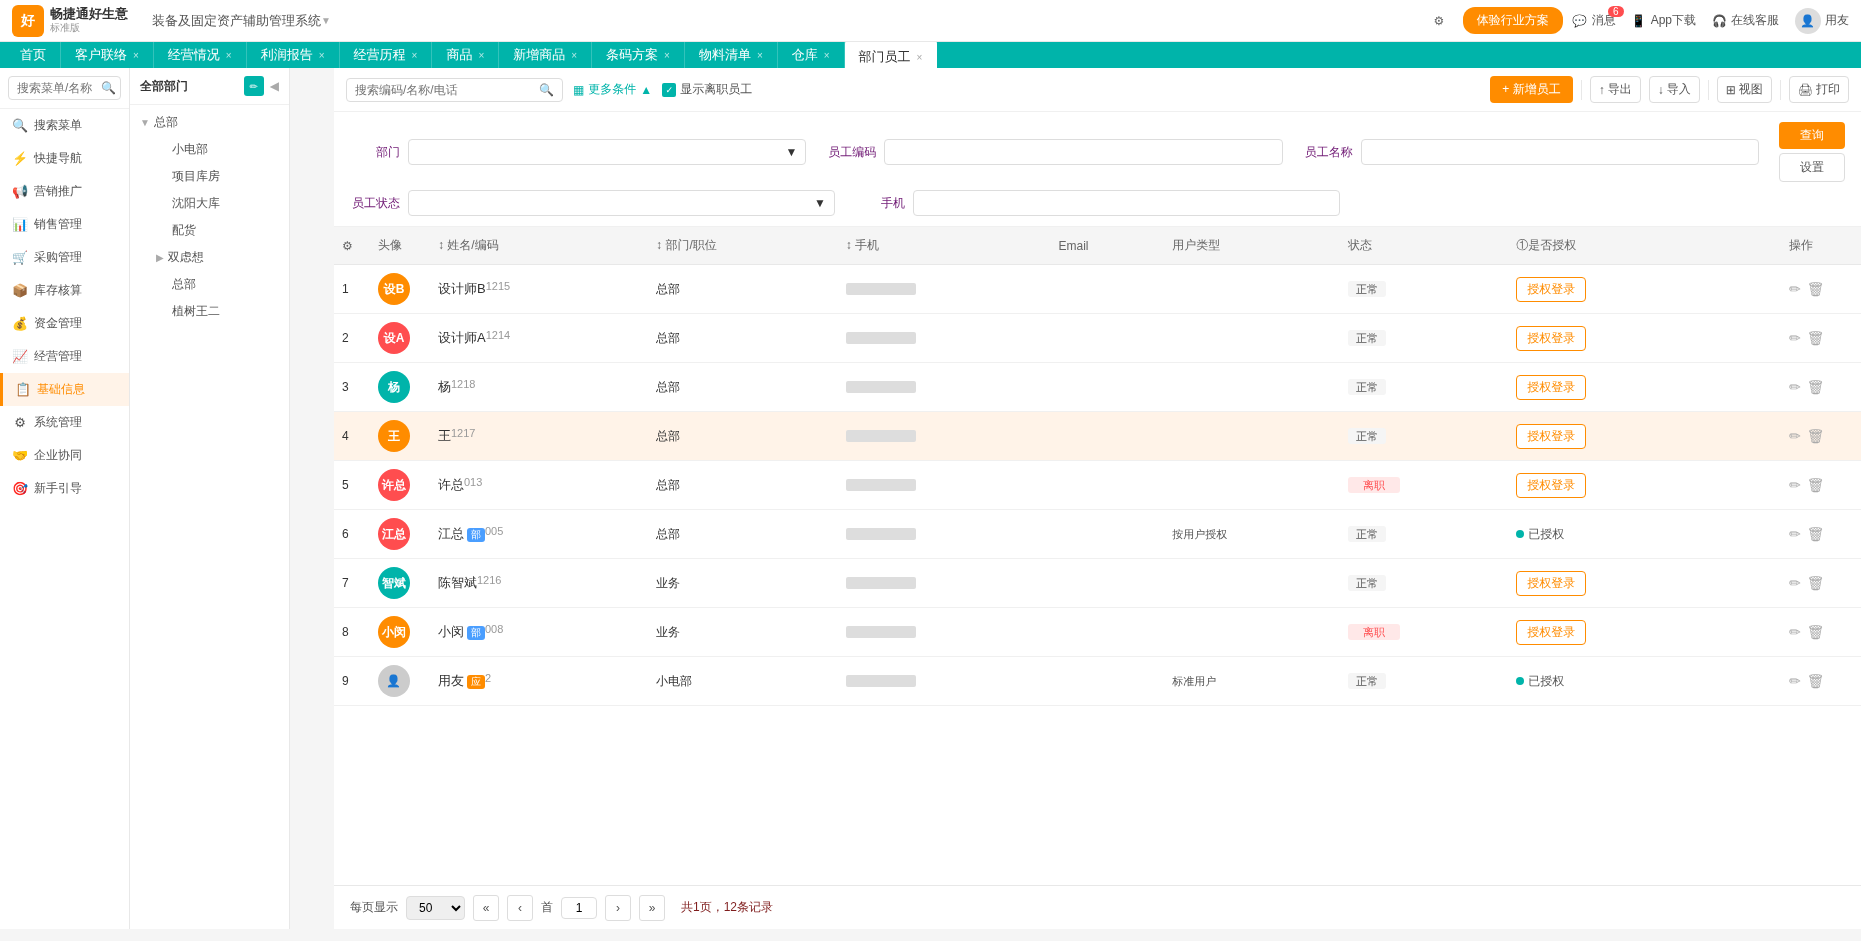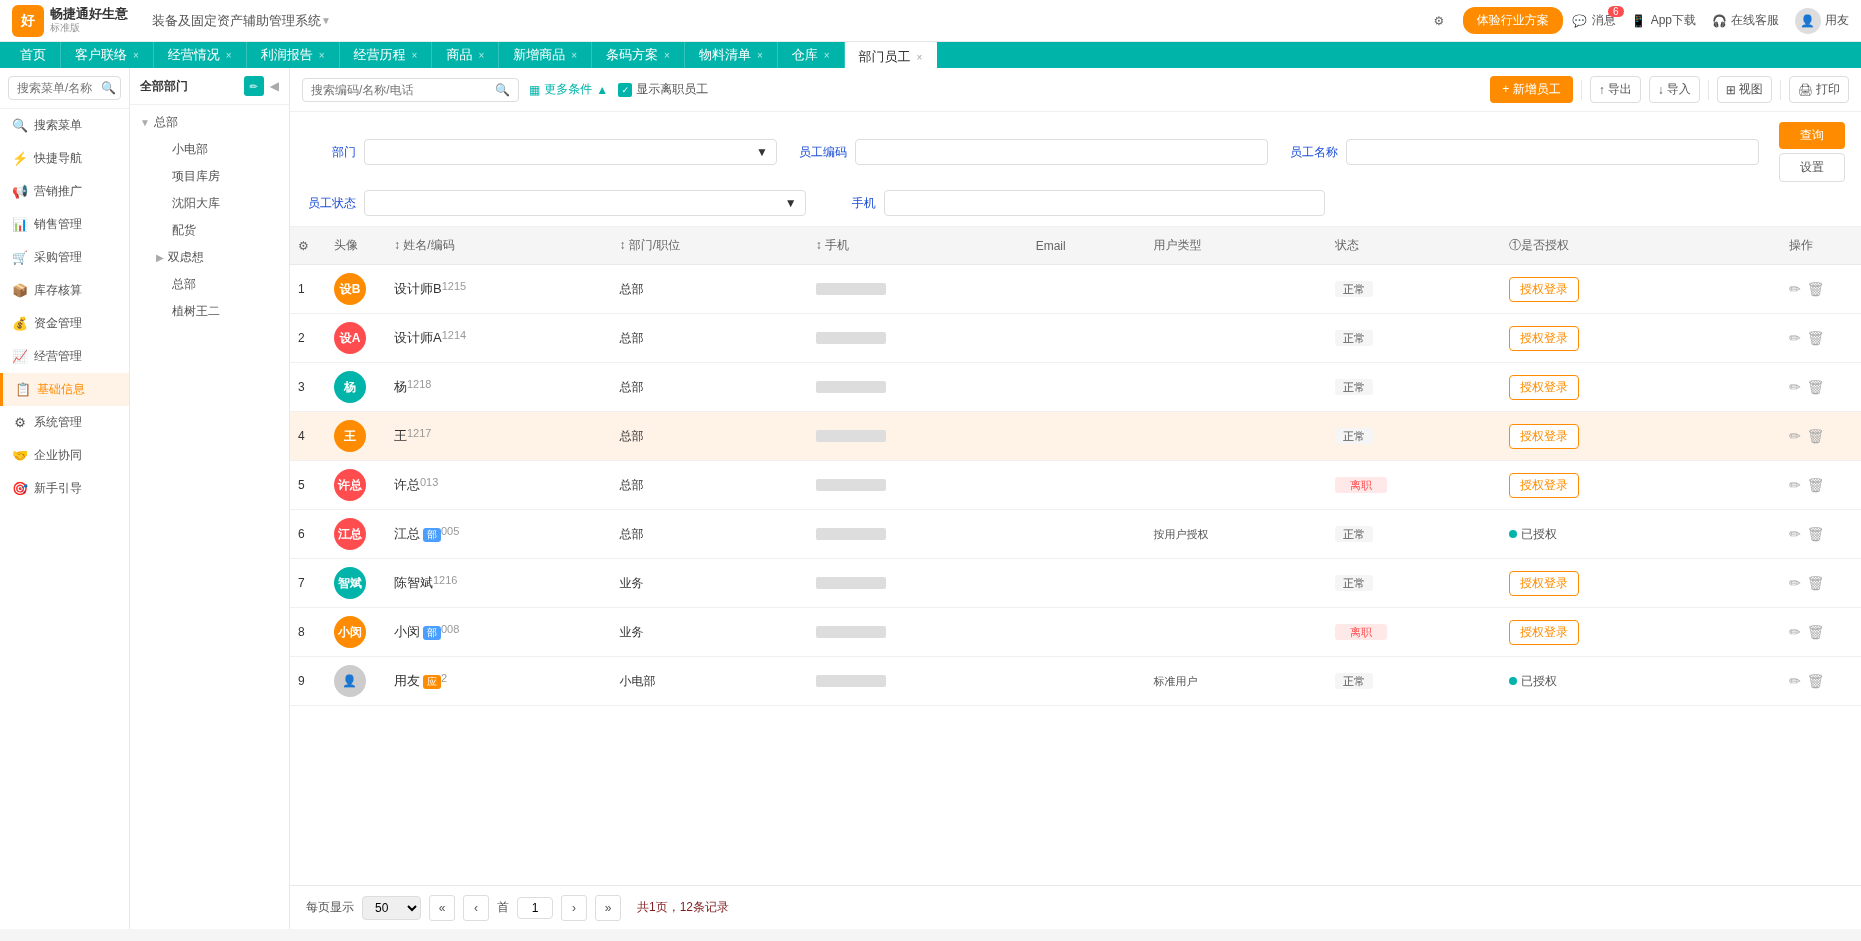--- a/index.html
+++ b/index.html
@@ -35,21 +35,21 @@
     .sidebar { width: 130px; background: #fff; border-right: 1px solid #e8e8e8; display: flex; flex-direction: column; }
     .sidebar-search { padding: 8px; display: flex; align-items: center; border-bottom: 1px solid #f0f0f0; }
     .sidebar-search input { border: 1px solid #ddd; border-radius: 4px; padding: 4px 8px; font-size: 12px; width: 100%; outline: none; }
     .sidebar-search .search-icon { margin-left: -20px; color: #aaa; font-size: 12px; }
     .sidebar-menu { flex: 1; overflow-y: auto; }
     .sidebar-item { display: flex; align-items: center; padding: 8px 12px; cursor: pointer; font-size: 12px; color: #555; gap: 6px; }
     .sidebar-item.active { background: #fff3e8; color: #ff8c00; border-left: 3px solid #ff8c00; }
     .sidebar-item .item-icon { width: 16px; height: 16px; display: flex; align-items: center; justify-content: center; font-size: 13px; }
 
     
-    .content { flex: 1; display: flex; overflow: hidden; }
+    .content { flex: 1; display: flex; overflow: hidden; gap: 44px; }
 
     
     .dept-panel { width: 160px; background: #fff; border-right: 1px solid #e8e8e8; display: flex; flex-direction: column; }
     .dept-header { padding: 8px 10px; display: flex; align-items: center; gap: 6px; border-bottom: 1px solid #f0f0f0; }
     .dept-edit-btn { width: 20px; height: 20px; background: #00b4aa; border-radius: 3px; display: flex; align-items: center; justify-content: center; color: #fff; font-size: 10px; cursor: pointer; }
     .dept-collapse { color: #aaa; cursor: pointer; font-size: 12px; }
     .dept-tree { flex: 1; overflow-y: auto; padding: 4px 0; }
     .dept-node { padding: 5px 10px; cursor: pointer; font-size: 12px; color: #555; display: flex; align-items: center; gap: 4px; }
     .dept-node .arrow { font-size: 10px; color: #aaa; }
     .dept-node .indent { width: 12px; display: inline-block; }
@@ -67,21 +67,21 @@
     .toolbar-right { margin-left: auto; display: flex; align-items: center; gap: 8px; }
     .add-btn { background: #ff8c00; color: #fff; border: none; border-radius: 4px; padding: 5px 12px; cursor: pointer; font-size: 12px; display: flex; align-items: center; gap: 4px; }
     .toolbar-btn { display: flex; align-items: center; gap: 3px; color: #555; cursor: pointer; font-size: 12px; border: 1px solid #ddd; border-radius: 4px; padding: 4px 8px; }
     .toolbar-divider { width: 1px; height: 20px; background: #e8e8e8; }
 
     
     .filter-form { background: #fff; padding: 10px 16px; border-bottom: 1px solid #f0f0f0; }
     .filter-row { display: flex; align-items: center; gap: 20px; margin-bottom: 8px; }
     .filter-row:last-child { margin-bottom: 0; }
     .filter-item { display: flex; align-items: center; gap: 8px; flex: 1; }
-    .filter-label { font-size: 12px; color: #1d4ed8; white-space: nowrap; min-width: 50px; text-align: right; }
+    .filter-label { font-size: 12px; color: #701a75; white-space: nowrap; min-width: 50px; text-align: right; }
     .filter-input { flex: 1; border: 1px solid #ddd; border-radius: 4px; padding: 5px 8px; font-size: 12px; outline: none; }
     .filter-select { flex: 1; border: 1px solid #ddd; border-radius: 4px; padding: 5px 8px; font-size: 12px; outline: none; background: #fff; display: flex; align-items: center; justify-content: space-between; cursor: pointer; }
     .filter-actions { display: flex; flex-direction: column; gap: 4px; }
     .query-btn { background: #ff8c00; color: #fff; border: none; border-radius: 4px; padding: 5px 20px; cursor: pointer; font-size: 12px; }
     .reset-btn { background: #fff; color: #555; border: 1px solid #ddd; border-radius: 4px; padding: 5px 20px; cursor: pointer; font-size: 12px; }
 
     
     .table-wrap { flex: 1; overflow-y: auto; background: #fff; }
     table { width: 100%; border-collapse: collapse; }
     thead tr { background: #f5f5f5; }

